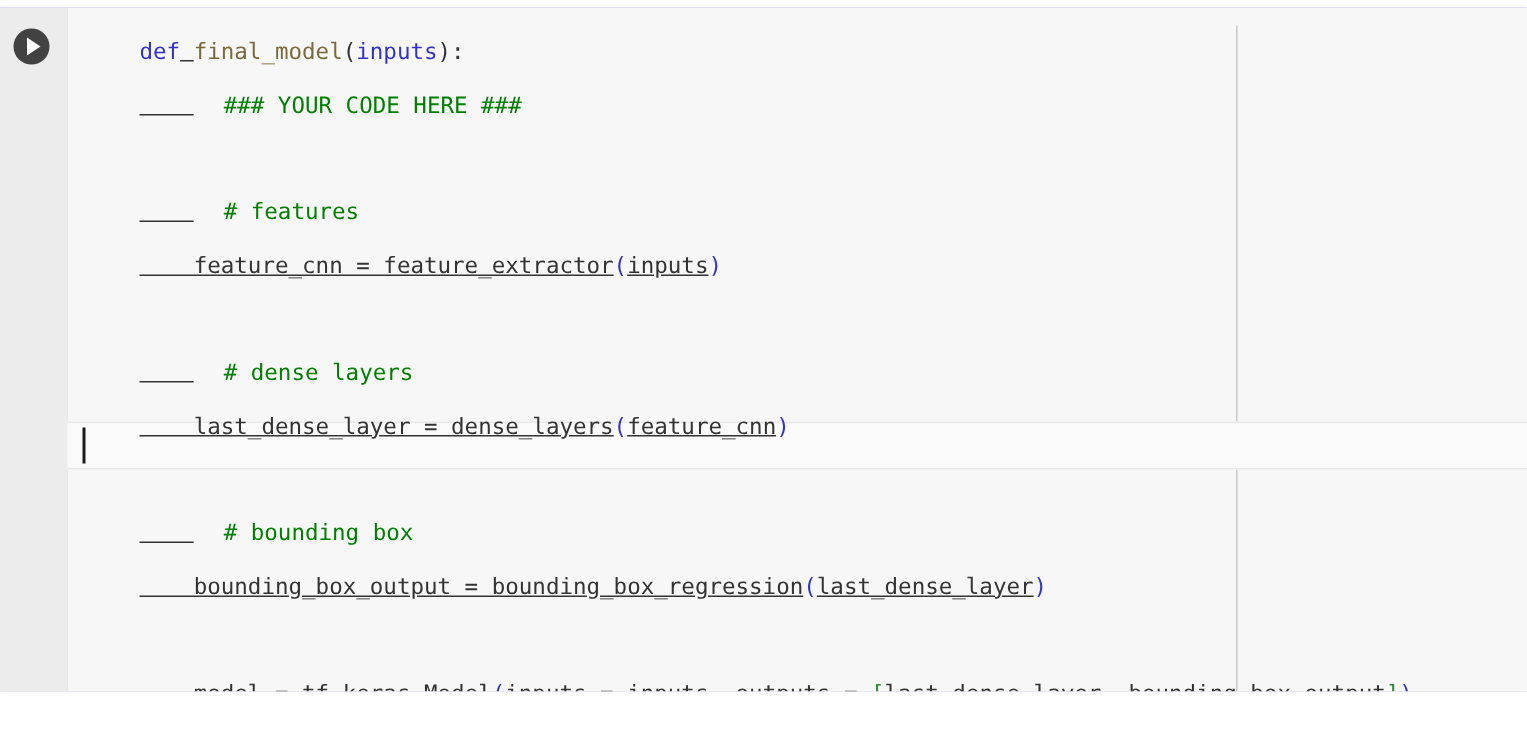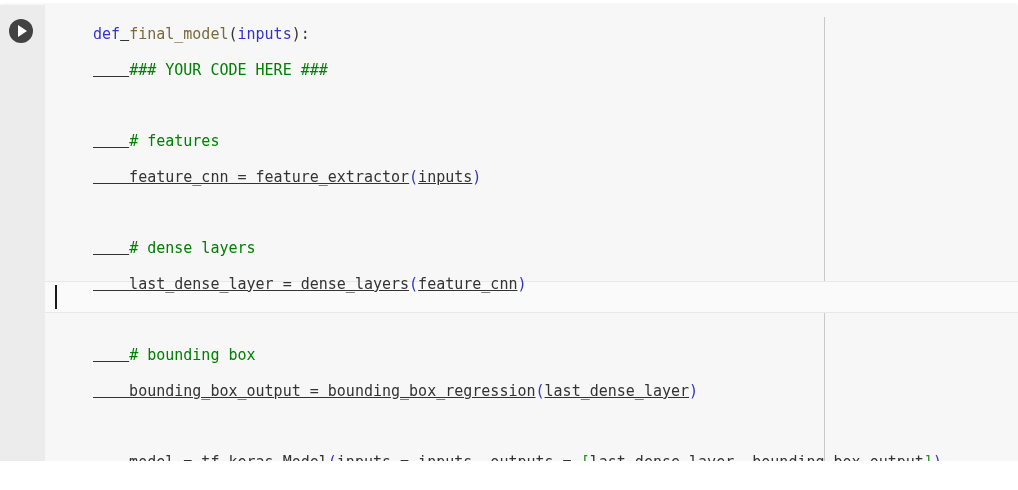--- a/index.html
+++ b/index.html
@@ -131,21 +131,21 @@
   .ln {
     display: block;
     height: 35.7px;
     padding-left: 48px;
     white-space: pre;
   }
 
   
   .tok-keyword   { color: #3333cc; }
   .tok-func      { color: #7a6a3a; }
-  .tok-comment   { color: #008000; }
+  .tok-comment   { color: #008000; margin-left: 20px; }
   .tok-paren     { color: #3333cc; }
   .tok-bracket   { color: #2e8b2e; }
   .tok-plain     { color: #333333; text-decoration: underline; }
   .tok-punct     { color: #333333; }
 
   
   .page-below {
     position: absolute;
     left: 0;
     top: 461px;

